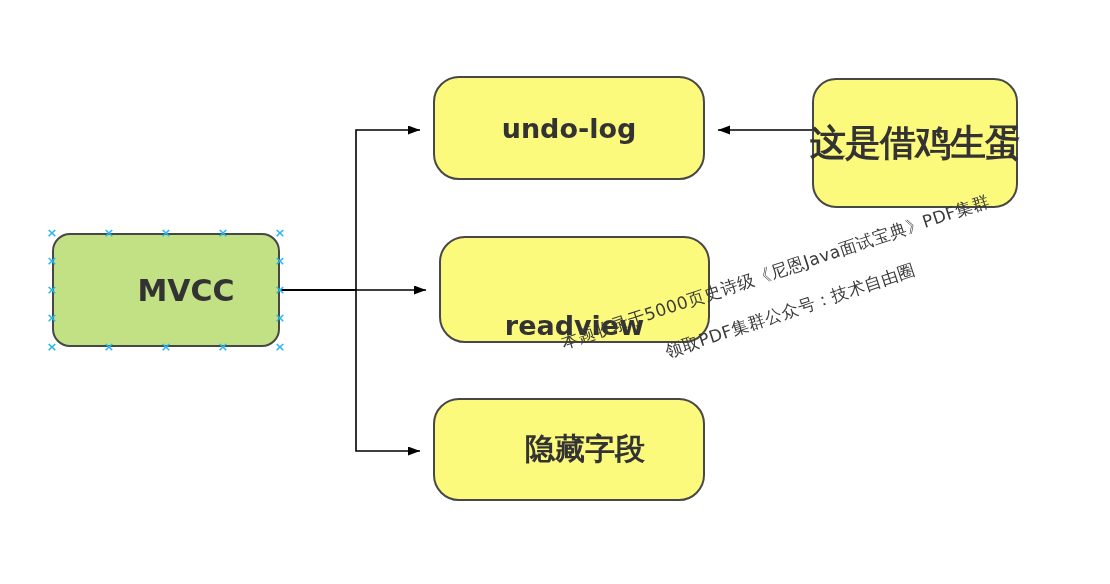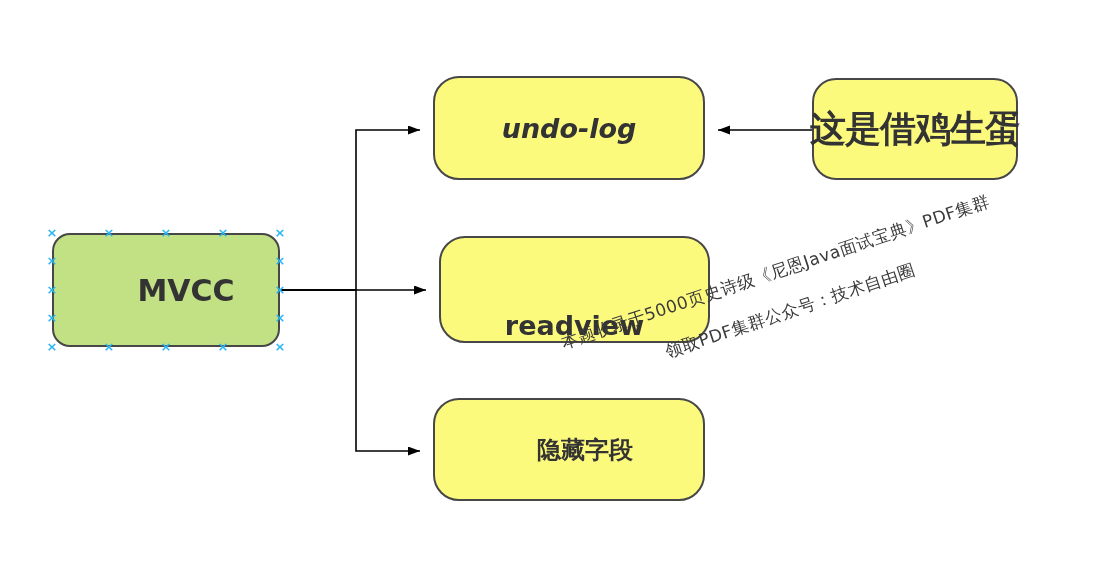--- a/index.html
+++ b/index.html
@@ -34,24 +34,24 @@
     border:2px solid var(--node-border);
     display:flex;align-items:center;justify-content:center;
     color:var(--node-text);
     font-weight:bold;
     z-index:2;
     white-space:nowrap;
   }
   .yellow{background:var(--node-yellow);}
   .green{background:var(--node-green);padding-left:40px;}
   #node-mvcc{left:52px;top:233px;width:228px;height:114px;border-radius:18px;font-size:30px;}
-  #node-undo-log{left:433px;top:76px;width:272px;height:104px;border-radius:26px;font-size:27px;font-style:italic;}
+  #node-undo-log{left:433px;top:76px;width:272px;height:104px;border-radius:26px;font-size:27px;}
   #node-readview{left:439px;top:236px;width:271px;height:107px;border-radius:26px;font-size:27px;align-items:flex-end;}
-  #node-hidden-fields{left:433px;top:398px;width:272px;height:103px;border-radius:26px;font-size:24px;padding-left:32px;}
-  #node-note{left:812px;top:78px;width:206px;height:102px;border-radius:24px;font-size:36px;letter-spacing:-1px;}
+  #node-hidden-fields{left:433px;top:398px;width:272px;height:103px;border-radius:26px;font-size:30px;padding-left:32px;}
+  #node-note{left:812px;top:78px;width:206px;height:130px;border-radius:24px;font-size:36px;letter-spacing:-1px;}
   .handles{position:absolute;left:0;top:0;z-index:5;}
   .handle{
     position:absolute;
     width:12px;height:12px;
     color:var(--selection-handle);
     font-size:13px;line-height:12px;
     font-weight:bold;
     text-align:center;
     cursor:crosshair;
     user-select:none;

